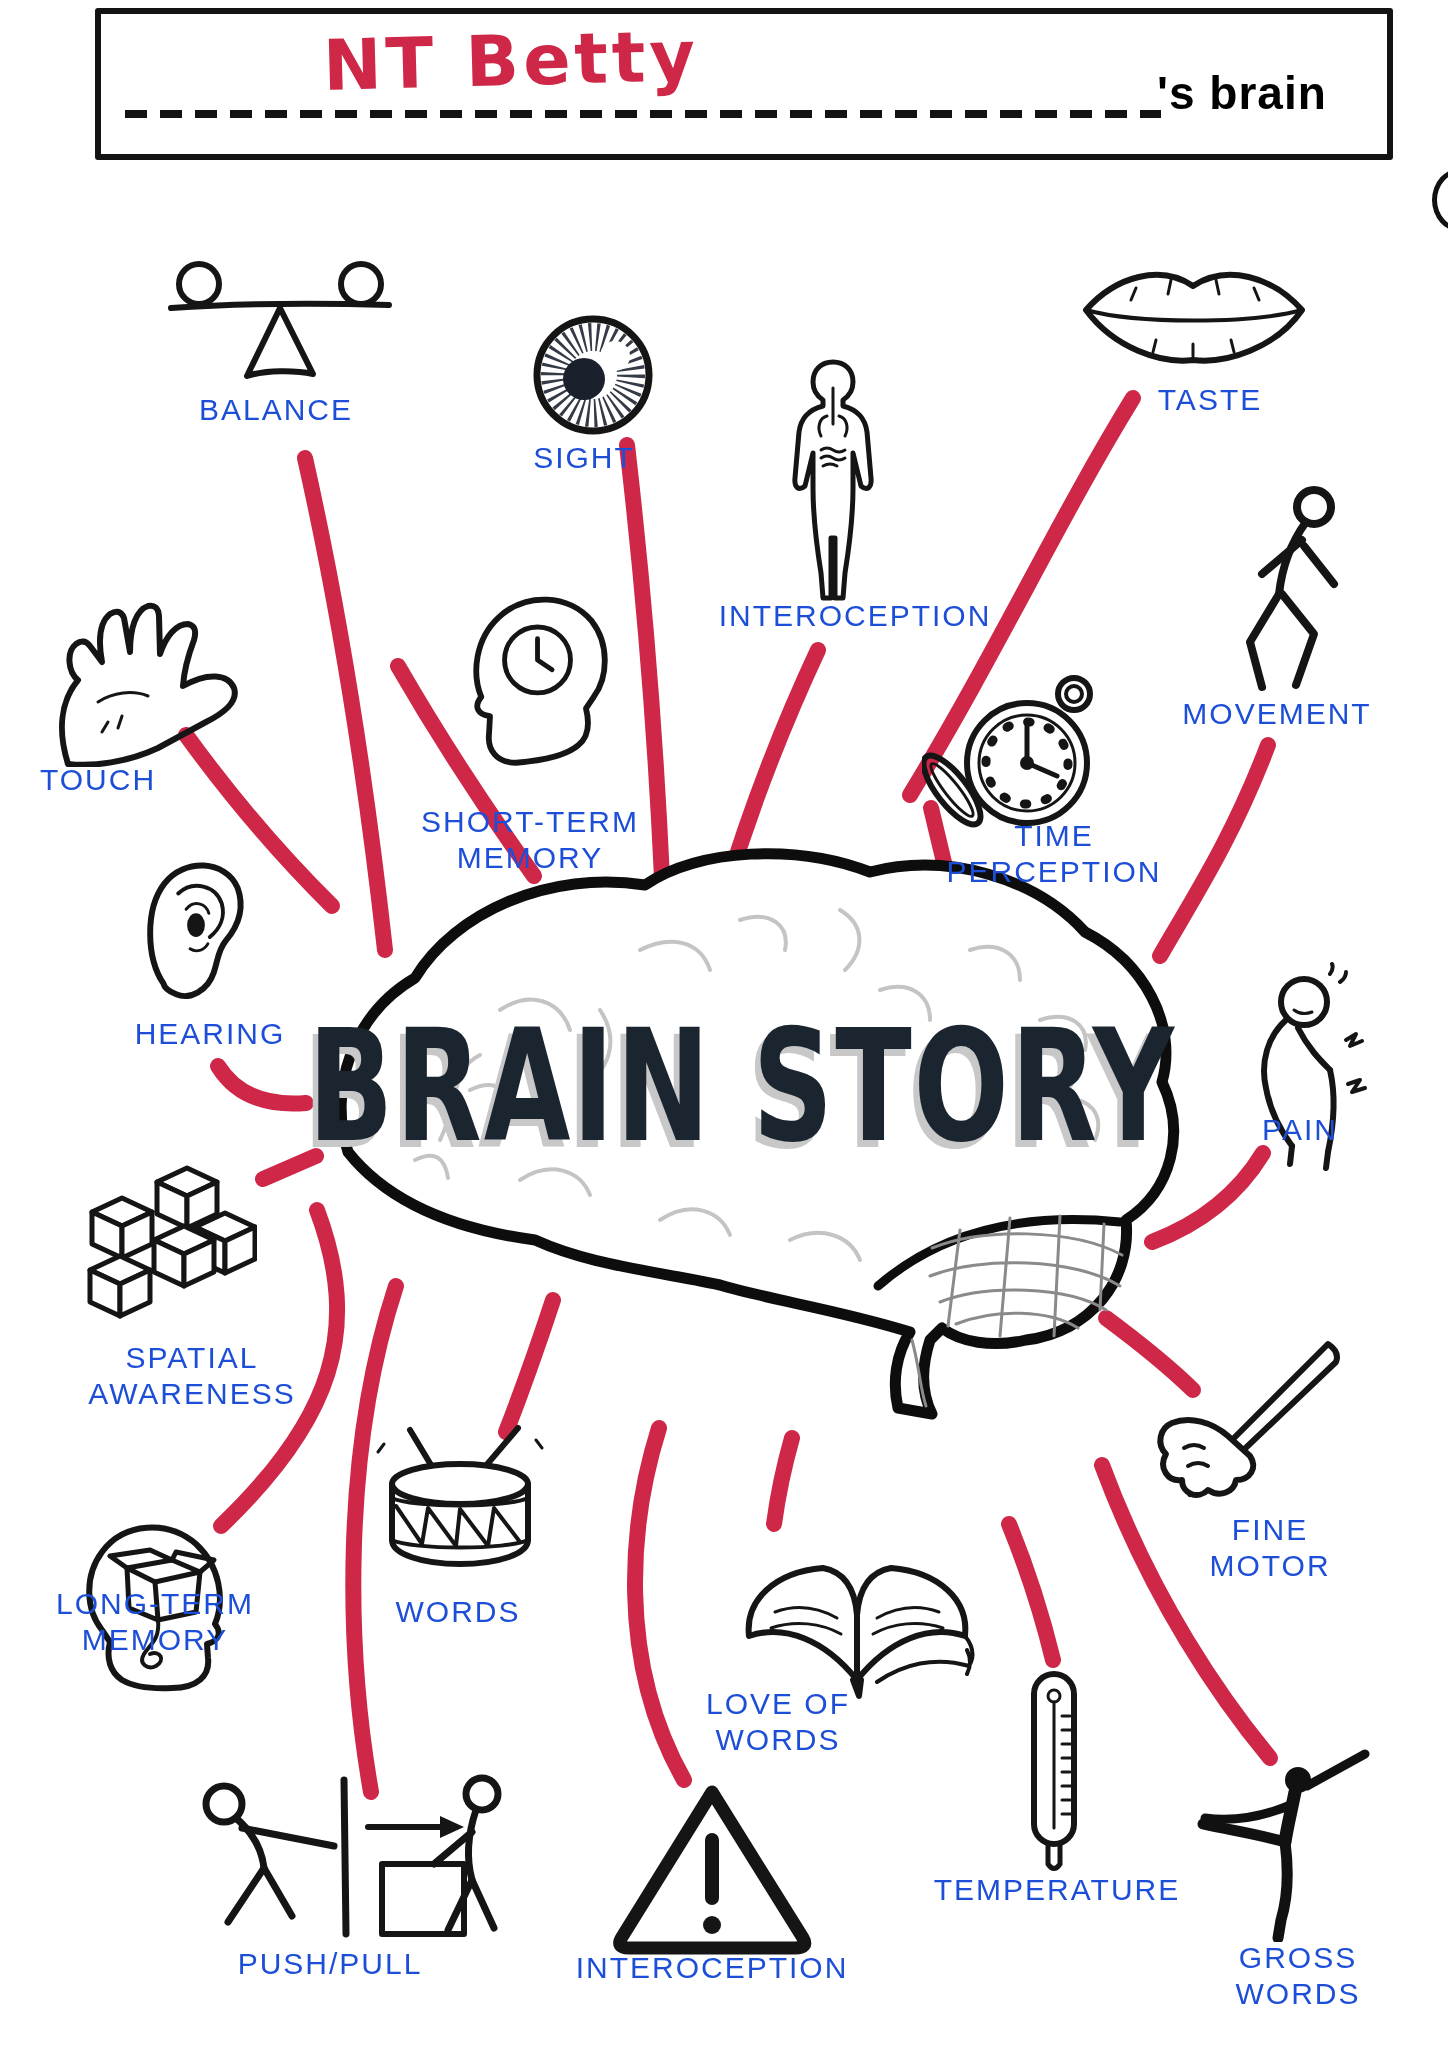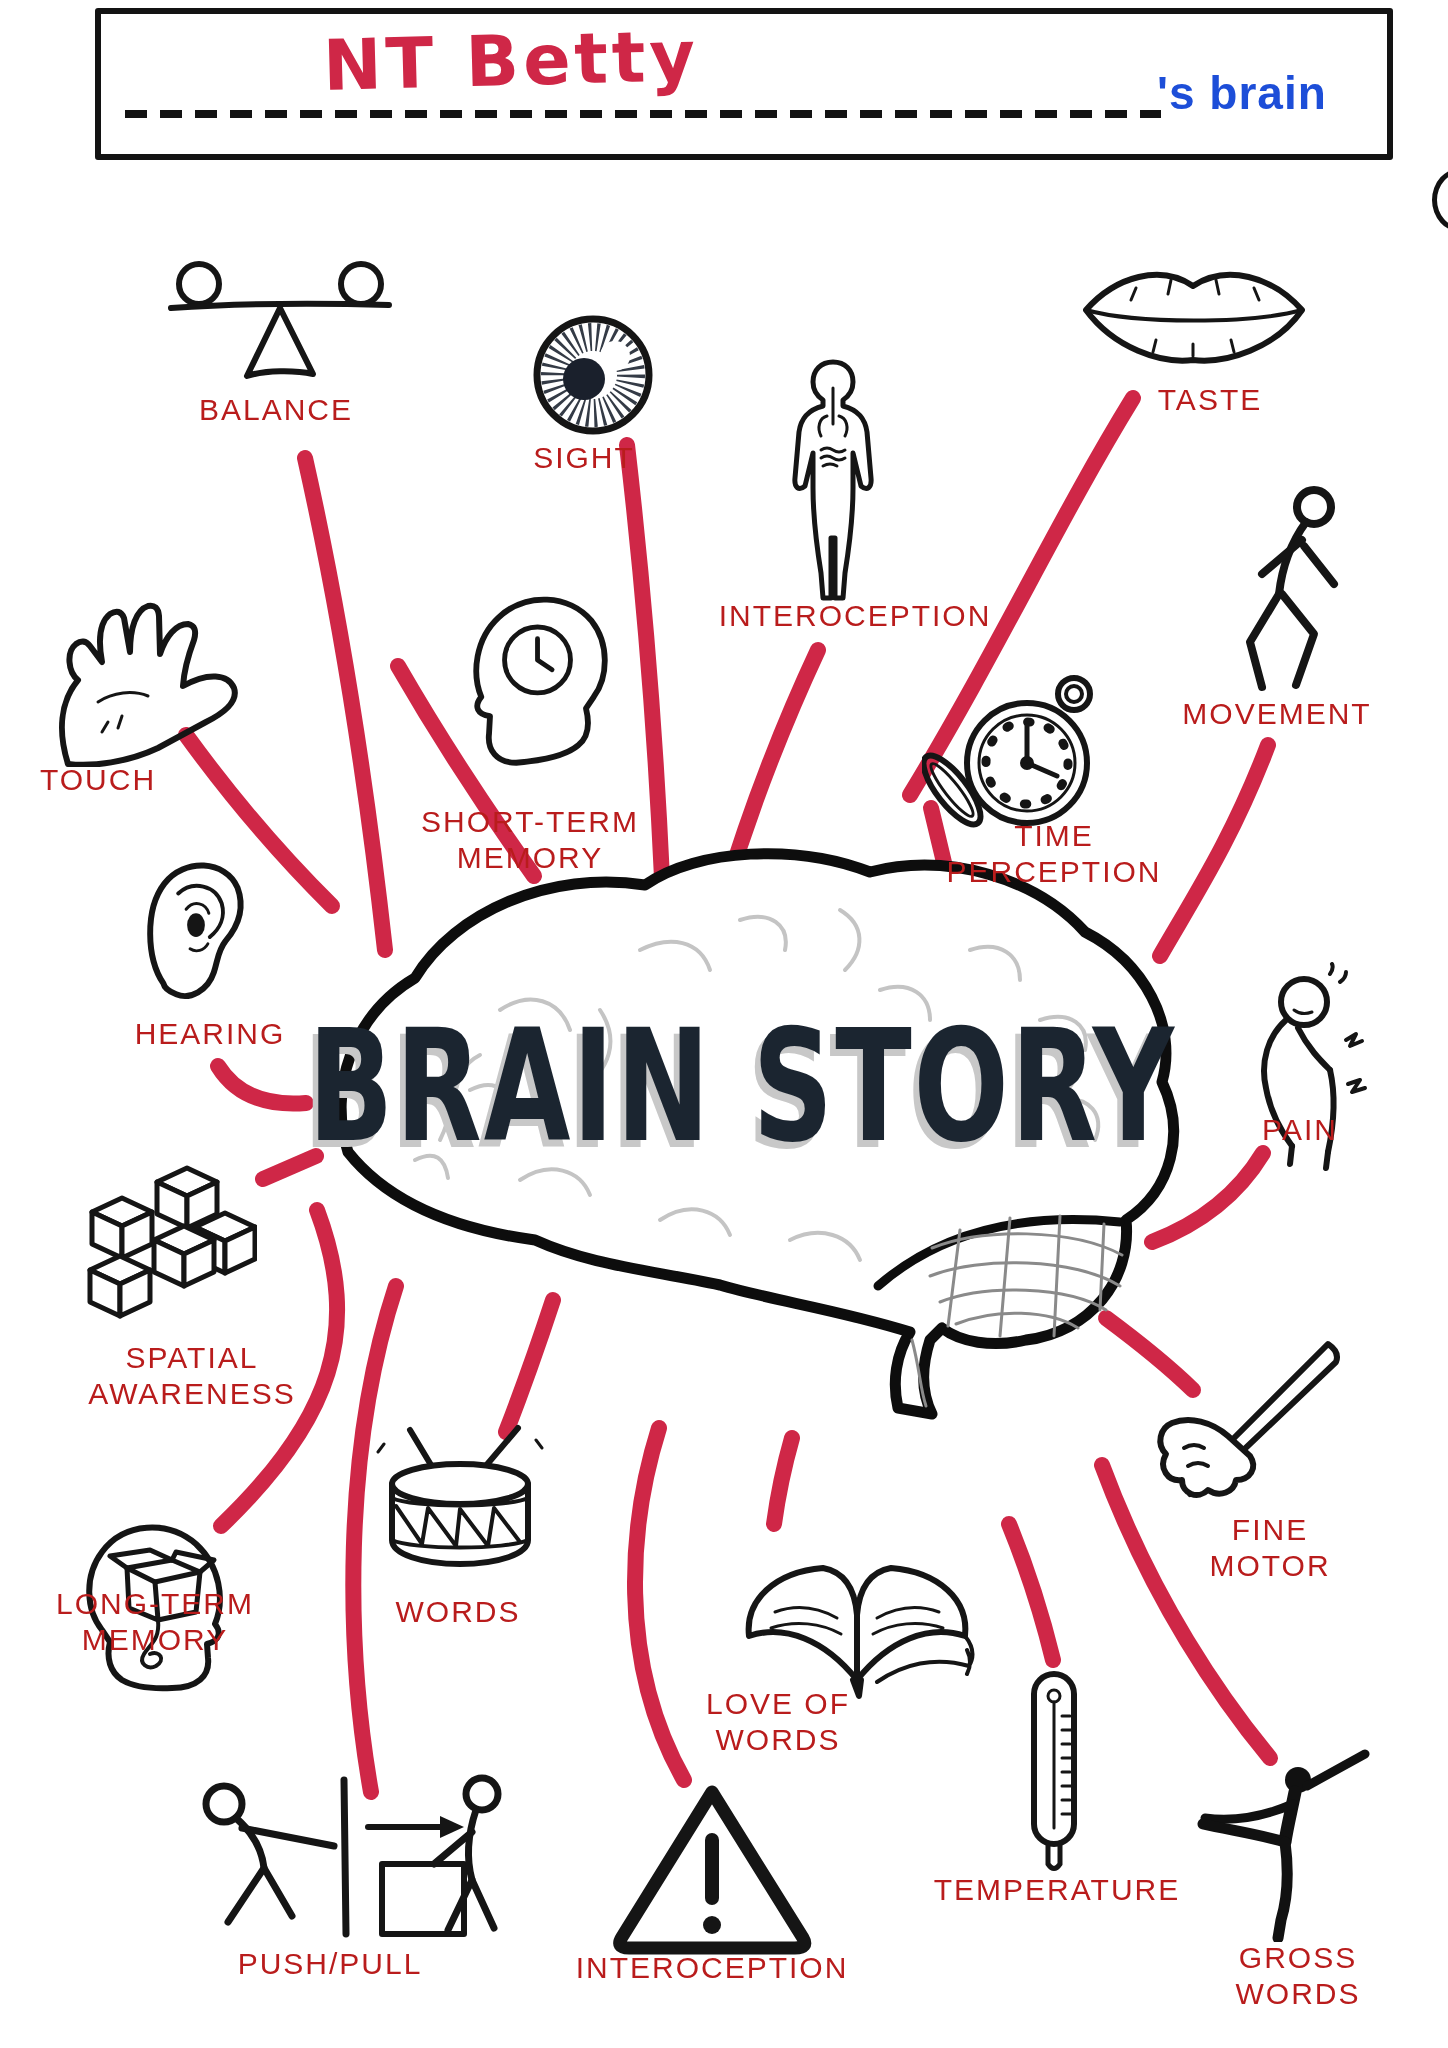--- a/index.html
+++ b/index.html
@@ -7,35 +7,35 @@
        font-family:"Liberation Sans",sans-serif;}
   
   .header-box{position:absolute;left:95px;top:8px;width:1286px;height:140px;
               border:6px solid #131313;border-radius:3px;background:#fff;z-index:6;}
   .name-value{position:absolute;left:150px;top:6px;width:520px;text-align:center;
               font-family:"DejaVu Sans",sans-serif;font-weight:700;font-size:70px;
               color:#cf2747;transform:rotate(-1.5deg);letter-spacing:4px;}
   .name-line{position:absolute;left:24px;top:96px;width:1036px;height:8px;
              background:repeating-linear-gradient(90deg,#131313 0 22px,transparent 22px 35px);}
   .name-suffix{position:absolute;left:1056px;top:52px;font-size:46px;font-weight:700;
-               color:#1d4ed8;letter-spacing:1px;}
+               color:#000000;letter-spacing:1px;}
   .edge-arc{position:absolute;left:1432px;top:168px;width:48px;height:54px;
             border:5px solid #111;border-radius:50%;z-index:6;}
   
   #lines{position:absolute;left:0;top:0;z-index:1;}
   #brain{position:absolute;left:320px;top:840px;z-index:2;}
   .brain-title{position:absolute;left:742px;top:1086px;z-index:3;white-space:nowrap;
                transform:translate(-50%,-50%) scale(0.95,1.32);
                font-family:"DejaVu Sans",sans-serif;font-weight:700;font-size:118px;
                letter-spacing:2px;color:#1b2530;text-shadow:-6px 5px 0 #c8c8c8;}
   
   .icon{position:absolute;z-index:4;}
   .lbl{position:absolute;z-index:4;transform:translateX(-50%);text-align:center;
        white-space:pre-line;font-size:30px;letter-spacing:2px;line-height:1.2;
-       color:#b91c1c;font-family:"Liberation Sans",sans-serif;}
+       color:#1d4ed8;font-family:"Liberation Sans",sans-serif;}
 </style>
 </head>
 <body>
 
 <div class="header-box">
   <div class="name-value">NT Betty</div>
   <div class="name-line"></div>
   <div class="name-suffix">'s brain</div>
 </div>
 <div class="edge-arc"></div>

